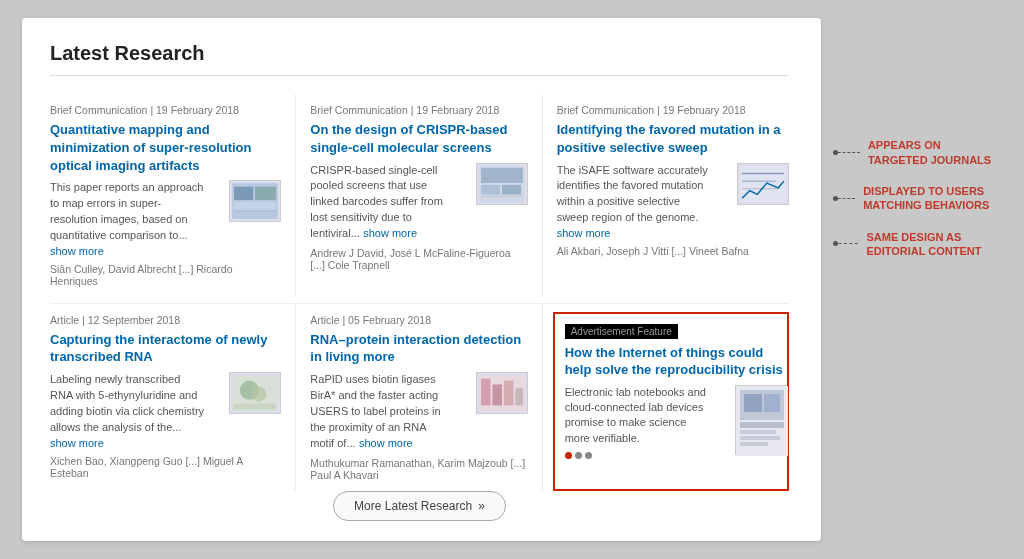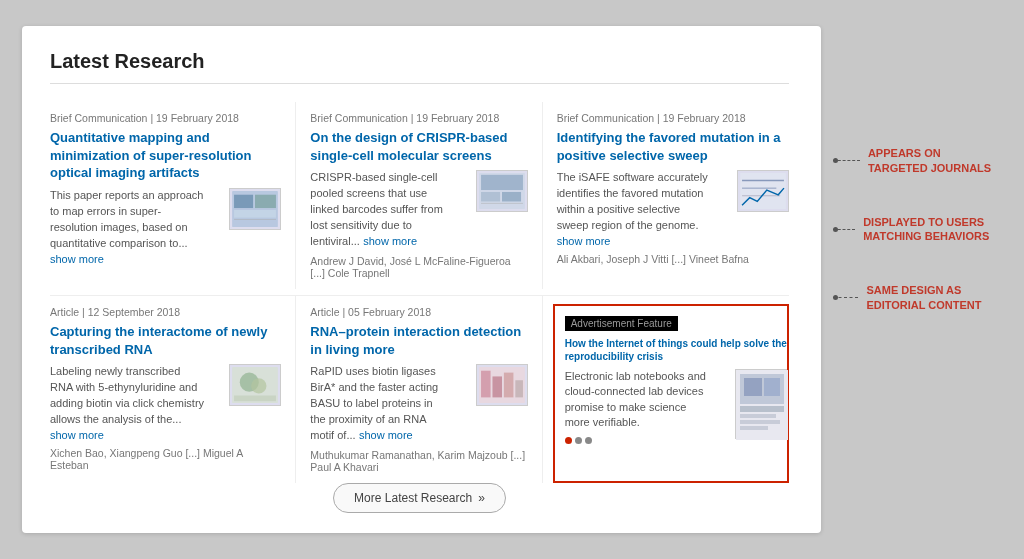--- a/index.html
+++ b/index.html
@@ -109,21 +109,21 @@
     }
     .ad-label {
       font-size: 10px;
       color: #999;
       background: #000000;
       padding: 2px 6px;
       margin-bottom: 6px;
       display: inline-block;
     }
     .ad-title {
-      font-size: 10px;
+      font-size: 13px;
       font-weight: bold;
       color: #0066aa;
       line-height: 1.3;
       margin-bottom: 6px;
     }
     .ad-body {
       display: flex;
       gap: 24px;
     }
     .ad-text {
@@ -151,21 +151,21 @@
       border-radius: 20px;
       cursor: pointer;
       display: inline-flex;
       align-items: center;
       gap: 6px;
     }
     
     .annotations {
       display: flex;
       flex-direction: column;
-      gap: 40px;
+      gap: 17px;
       padding-top: 120px;
     }
     .annotation {
       display: flex;
       align-items: center;
       gap: 8px;
     }
     .annotation-line {
       width: 40px;
       height: 1px;
@@ -233,20 +233,21 @@
           <div class="article-thumb">
             <svg class="thumb-inner" viewBox="0 0 52 42" xmlns="http://www.w3.org/2000/svg">
               <rect x="2" y="2" width="48" height="38" fill="#b8c8e0" rx="1"></rect>
               <rect x="4" y="6" width="20" height="14" fill="#7a9ab8"></rect>
               <rect x="26" y="6" width="22" height="14" fill="#8aabb0"></rect>
               <rect x="4" y="22" width="44" height="8" fill="#c8d8e8" opacity="0.7"></rect>
               <line x1="4" y1="32" x2="48" y2="32" stroke="#aaa" stroke-width="0.5"></line>
             </svg>
           </div>
         </div>
+        <div class="article-authors">Siân Culley, David Albrecht [...] Ricardo Henriques</div>
       </div>
 
       <div class="article-item" style="padding-left:14px;">
         <div class="article-meta">
           <span>Brief Communication</span>
           <span> | </span>
           <span>19 February 2018</span>
         </div>
         <div class="article-title">On the design of CRISPR-based single-cell molecular screens</div>
         <div class="article-body">
@@ -321,21 +322,21 @@
 
       <div class="article-item" style="padding-left:14px;">
         <div class="article-meta">
           <span>Article</span>
           <span> | </span>
           <span>05 February 2018</span>
         </div>
         <div class="article-title">RNA–protein interaction detection in living more</div>
         <div class="article-body">
           <div>
-            <span class="article-text">RaPID uses biotin ligases BirA* and the faster acting BASU to label proteins in the proximity of an RNA motif of...</span>
+            <span class="article-text">RaPID uses biotin ligases BirA* and the faster acting USERS to label proteins in the proximity of an RNA motif of...</span>
             <span class="show-more">show more</span>
           </div>
           <div class="article-thumb">
             <svg class="thumb-inner" viewBox="0 0 52 42" xmlns="http://www.w3.org/2000/svg">
               <rect x="2" y="2" width="48" height="38" fill="#e8d8e0" rx="1"></rect>
               <rect x="4" y="6" width="10" height="28" fill="#cc8899" opacity="0.7"></rect>
               <rect x="16" y="12" width="10" height="22" fill="#bb7788" opacity="0.7"></rect>
               <rect x="28" y="8" width="10" height="26" fill="#cc9999" opacity="0.7"></rect>
               <rect x="40" y="16" width="8" height="18" fill="#bbaaaa" opacity="0.7"></rect>
             </svg>

